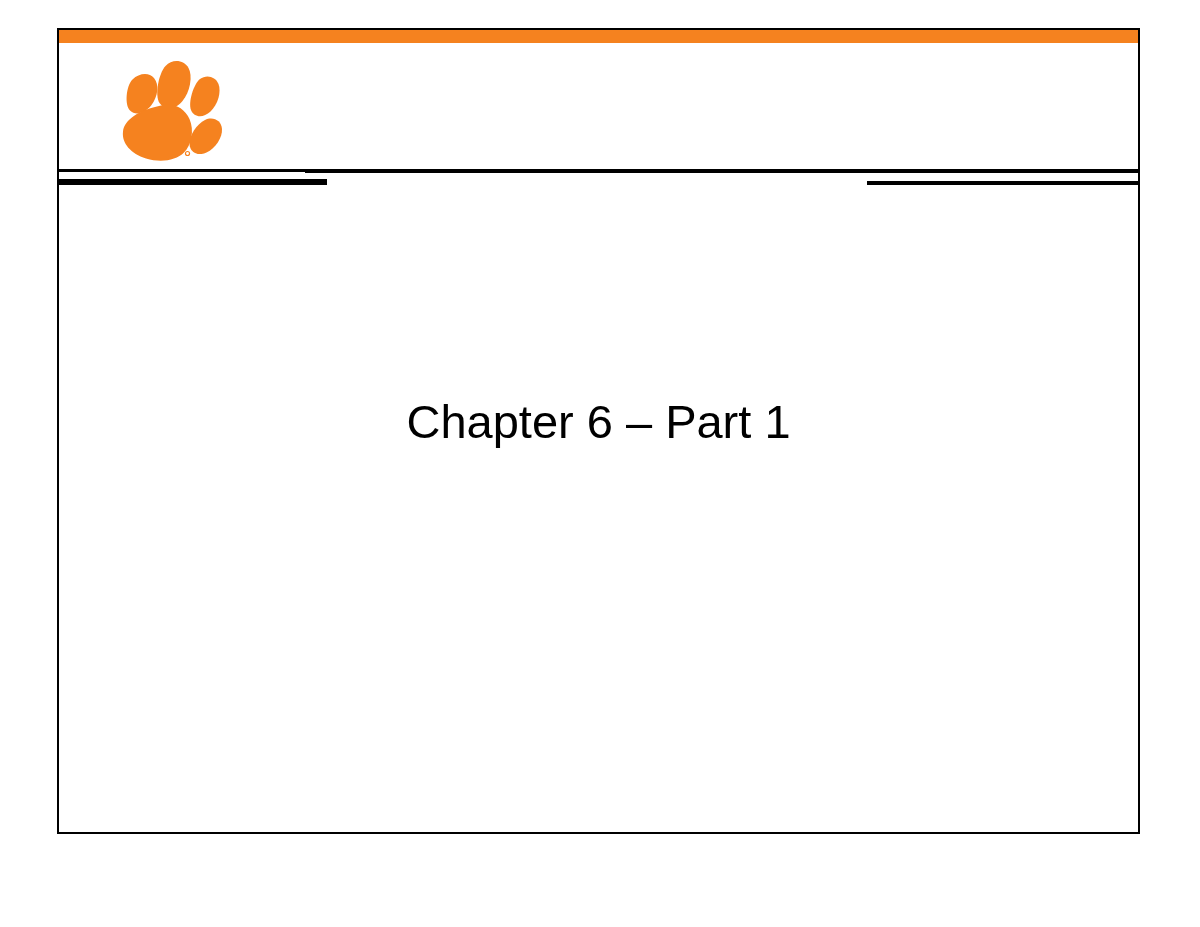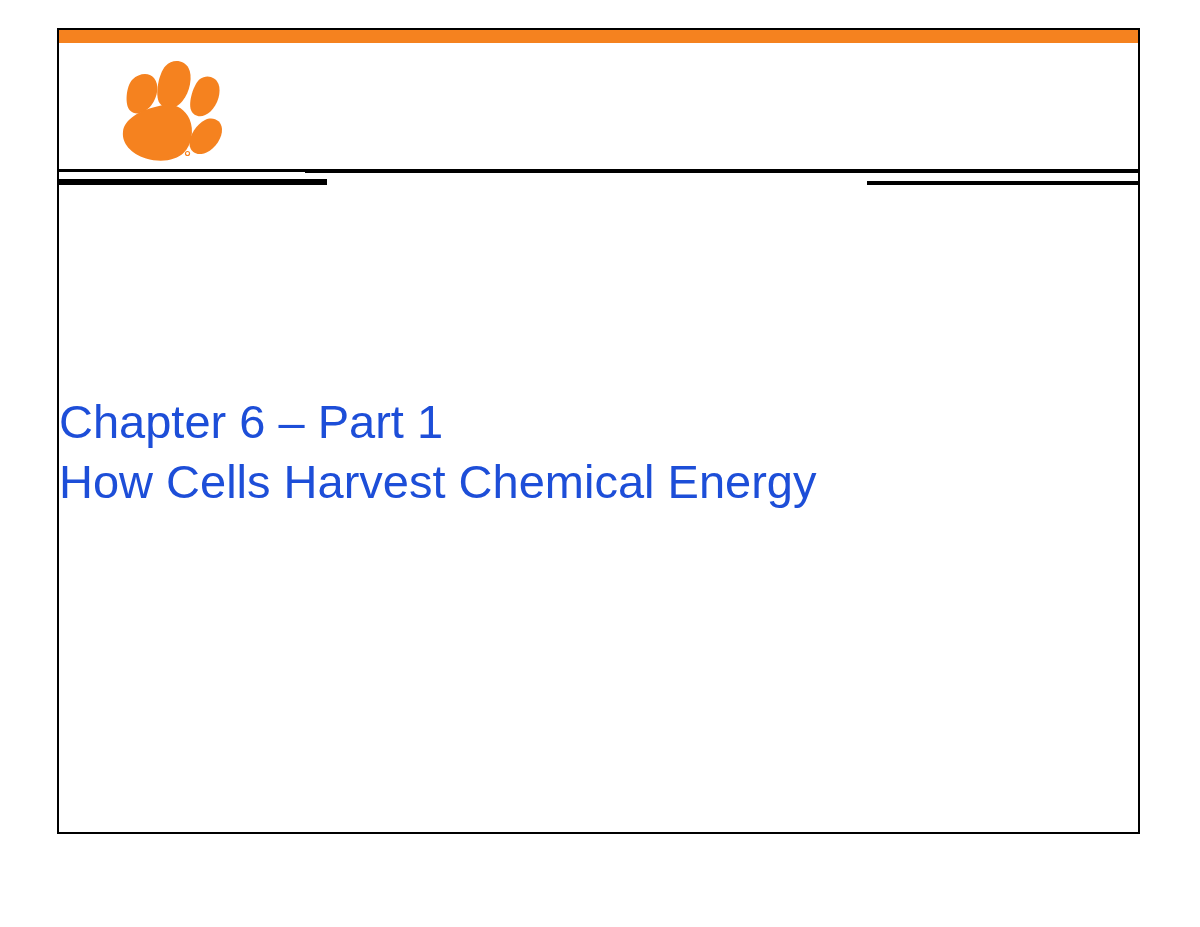--- a/index.html
+++ b/index.html
@@ -118,21 +118,22 @@
     top: 157px;
     bottom: 0;
     background: #ffffff;
   }
 
   .title-block {
     position: absolute;
     left: 0;
     right: 0;
     top: 205px;
-    color: #1d4ed8;
+    text-align: center;
+    color: #000000;
   }
   .title-line {
     font-family: "Liberation Sans", sans-serif;
     font-size: 47px;
     font-weight: 400;
     line-height: 60px;
     letter-spacing: 0px;
     white-space: pre;
   }
 </style>
@@ -193,18 +194,17 @@
       <div class="rule-upper"></div>
       <div class="rule-stub"></div>
       <div class="rule-lower"></div>
       <div class="rule-notch-gap"></div>
       <div class="rule-notch"></div>
     </div>
 
     <div class="slide-body">
       <div class="title-block">
         <div class="title-line">Chapter 6 – Part 1</div>
-        <div class="title-line">How Cells Harvest Chemical Energy</div>
       </div>
     </div>
 
   </div>
 </div>
 
 </body></html>

